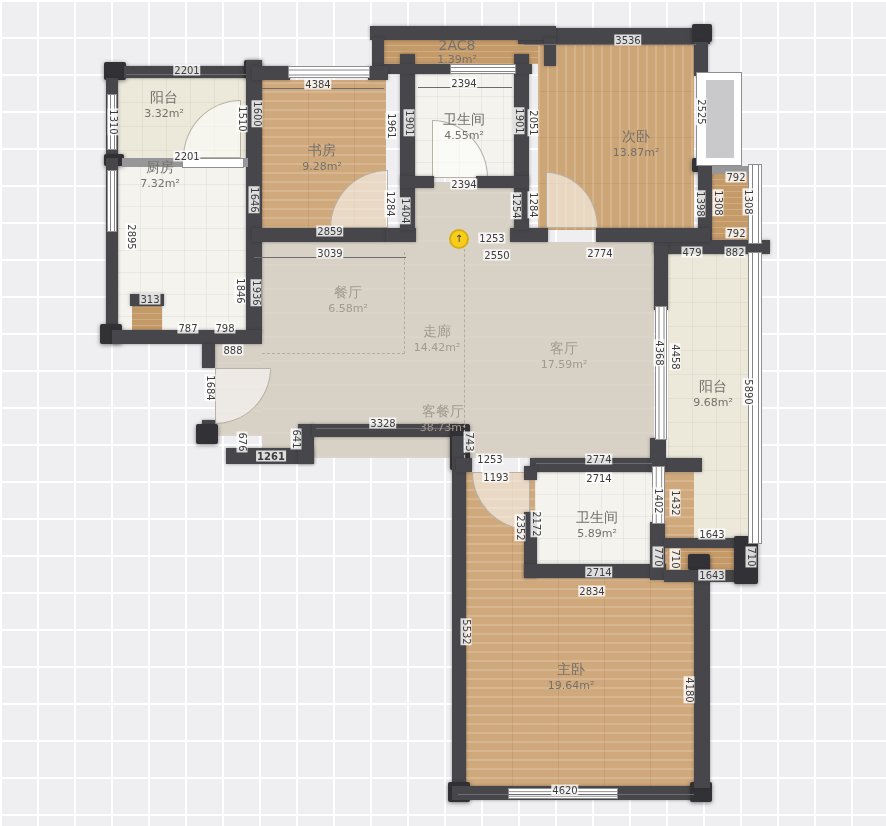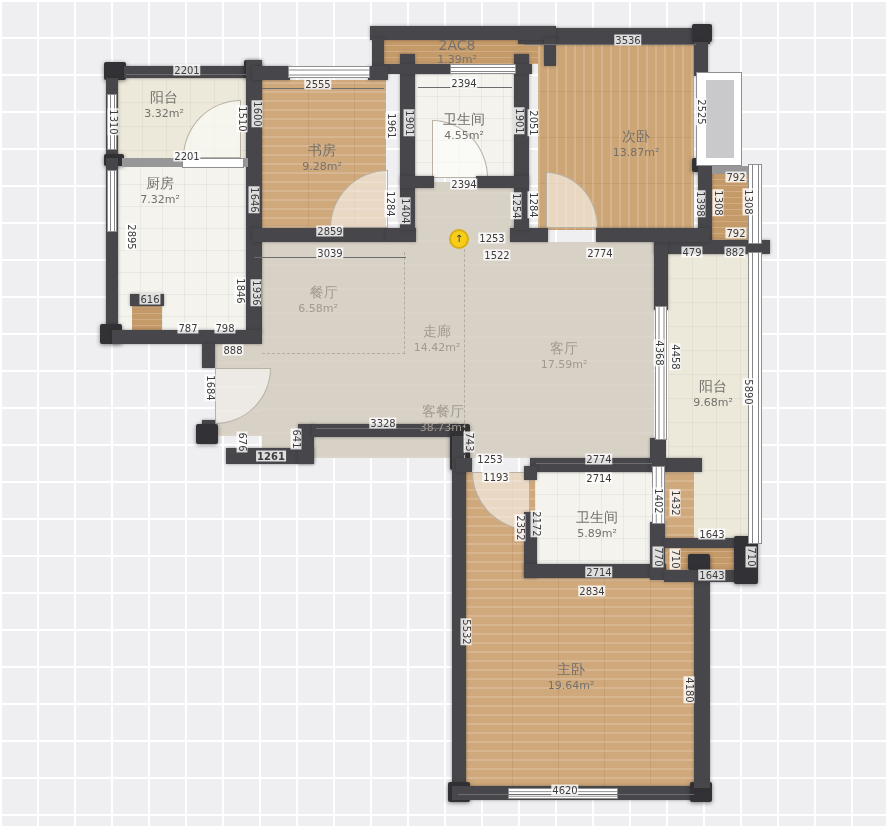--- a/index.html
+++ b/index.html
@@ -160,41 +160,41 @@
   <div class="abs dline" style="left:316px;top:428px;width:138px;"></div>
   <div class="abs dline" style="left:458px;top:794px;width:236px;"></div>
   <div class="abs dline" style="left:536px;top:463px;width:116px;"></div>
 
   <div class="lamp" style="left:449px;top:229px;"><span>↑</span></div>
 
   <div class="rlab" style="left:164px;top:104px;">
       <span class="n">阳台</span>
       <span class="a">3.32m²</span>
     </div>
-  <div class="rlab" style="left:160px;top:190px;">
+  <div class="rlab" style="left:160px;top:174px;">
       <span class="n">厨房</span>
       <span class="a">7.32m²</span>
     </div>
   <div class="rlab" style="left:322px;top:157px;">
       <span class="n">书房</span>
       <span class="a">9.28m²</span>
     </div>
   <div class="rlab" style="left:464px;top:126px;">
       <span class="n">卫生间</span>
       <span class="a">4.55m²</span>
     </div>
   <div class="rlab" style="left:636px;top:143px;">
       <span class="n">次卧</span>
       <span class="a">13.87m²</span>
     </div>
   <div class="rlab" style="left:457px;top:51px;">
       <span class="n">2AC8</span>
       <span class="a">1.39m²</span>
     </div>
-  <div class="rlab soft" style="left:318px;top:299px;text-align:right;">
+  <div class="rlab soft" style="left:348px;top:299px;">
       <span class="n">餐厅</span>
       <span class="a">6.58m²</span>
     </div>
   <div class="rlab soft" style="left:437px;top:338px;">
       <span class="n">走廊</span>
       <span class="a">14.42m²</span>
     </div>
   <div class="rlab soft" style="left:564px;top:355px;">
       <span class="n">客厅</span>
       <span class="a">17.59m²</span>
@@ -211,34 +211,34 @@
       <span class="n">卫生间</span>
       <span class="a">5.89m²</span>
     </div>
   <div class="rlab" style="left:571px;top:676px;">
       <span class="n">主卧</span>
       <span class="a">19.64m²</span>
     </div>
 
   <span class="dim" style="left:187px;top:70px;">2201</span>
   <span class="dim" style="left:187px;top:156px;">2201</span>
-  <span class="dim" style="left:318px;top:84px;">2555</span>
+  <span class="dim" style="left:318px;top:84px;">4384</span>
   <span class="dim" style="left:464px;top:83px;">2394</span>
   <span class="dim" style="left:628px;top:40px;">3536</span>
   <span class="dim" style="left:464px;top:184px;">2394</span>
   <span class="dim" style="left:330px;top:231px;">2859</span>
   <span class="dim" style="left:330px;top:253px;">3039</span>
   <span class="dim" style="left:492px;top:238px;">1253</span>
-  <span class="dim" style="left:497px;top:255px;">1522</span>
+  <span class="dim" style="left:497px;top:255px;">2550</span>
   <span class="dim" style="left:600px;top:253px;">2774</span>
   <span class="dim" style="left:692px;top:252px;">479</span>
   <span class="dim" style="left:735px;top:252px;">882</span>
   <span class="dim" style="left:736px;top:177px;">792</span>
   <span class="dim" style="left:736px;top:233px;">792</span>
-  <span class="dim" style="left:150px;top:299px;">616</span>
+  <span class="dim" style="left:150px;top:299px;">313</span>
   <span class="dim" style="left:188px;top:328px;">787</span>
   <span class="dim" style="left:225px;top:328px;">798</span>
   <span class="dim" style="left:233px;top:350px;">888</span>
   <span class="dim" style="left:271px;top:456px;font-weight:bold;">1261</span>
   <span class="dim" style="left:383px;top:423px;">3328</span>
   <span class="dim" style="left:490px;top:459px;">1253</span>
   <span class="dim" style="left:496px;top:477px;">1193</span>
   <span class="dim" style="left:599px;top:459px;">2774</span>
   <span class="dim" style="left:599px;top:478px;">2714</span>
   <span class="dim" style="left:712px;top:534px;">1643</span>

